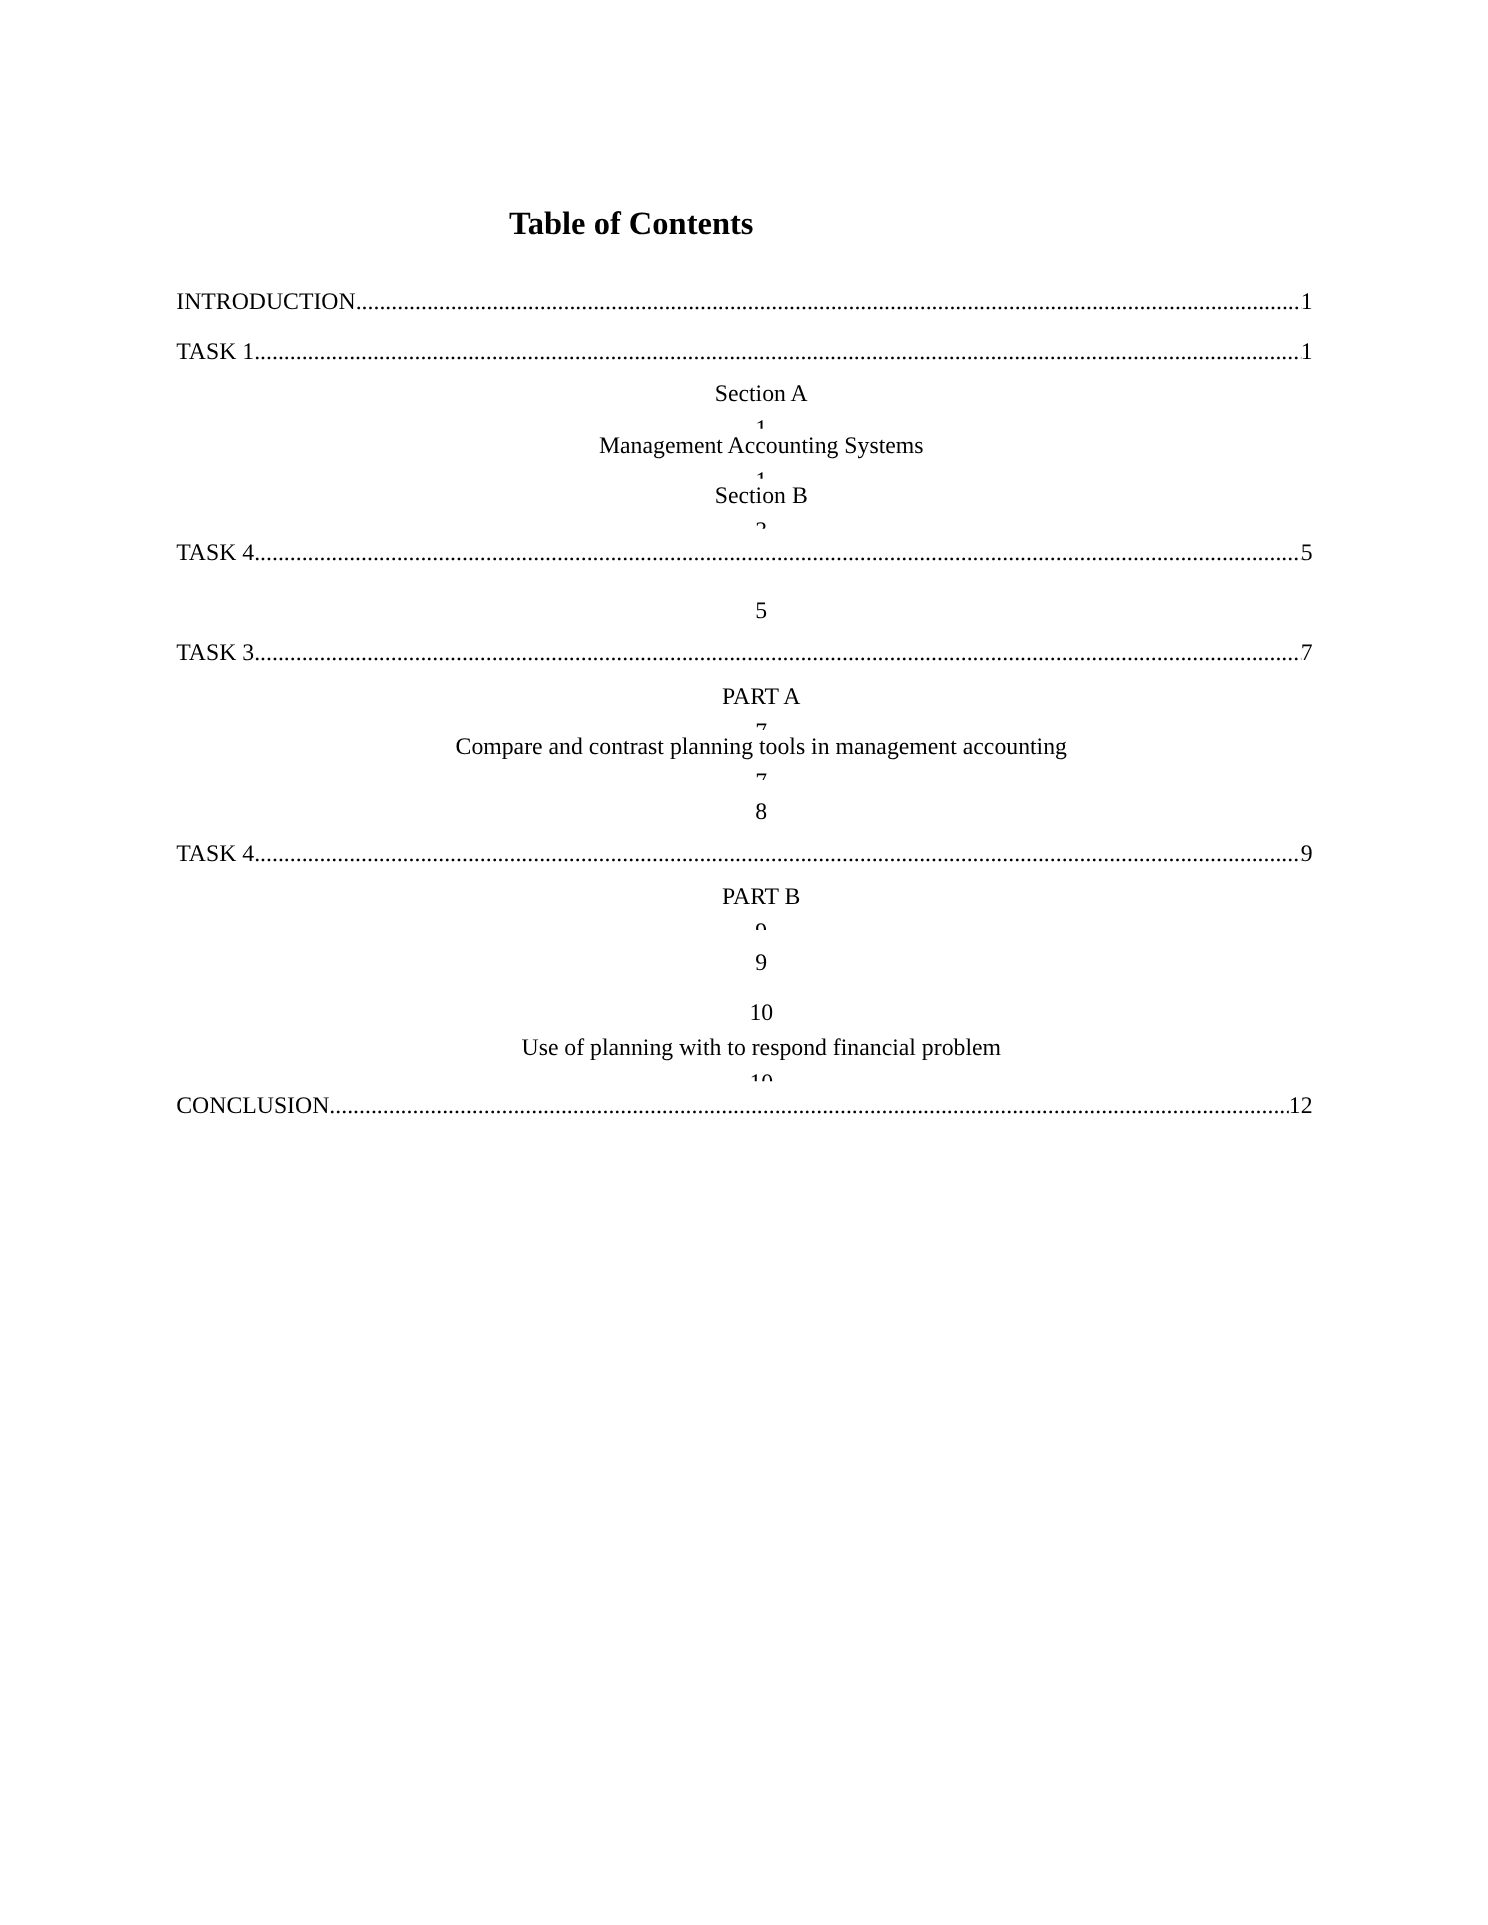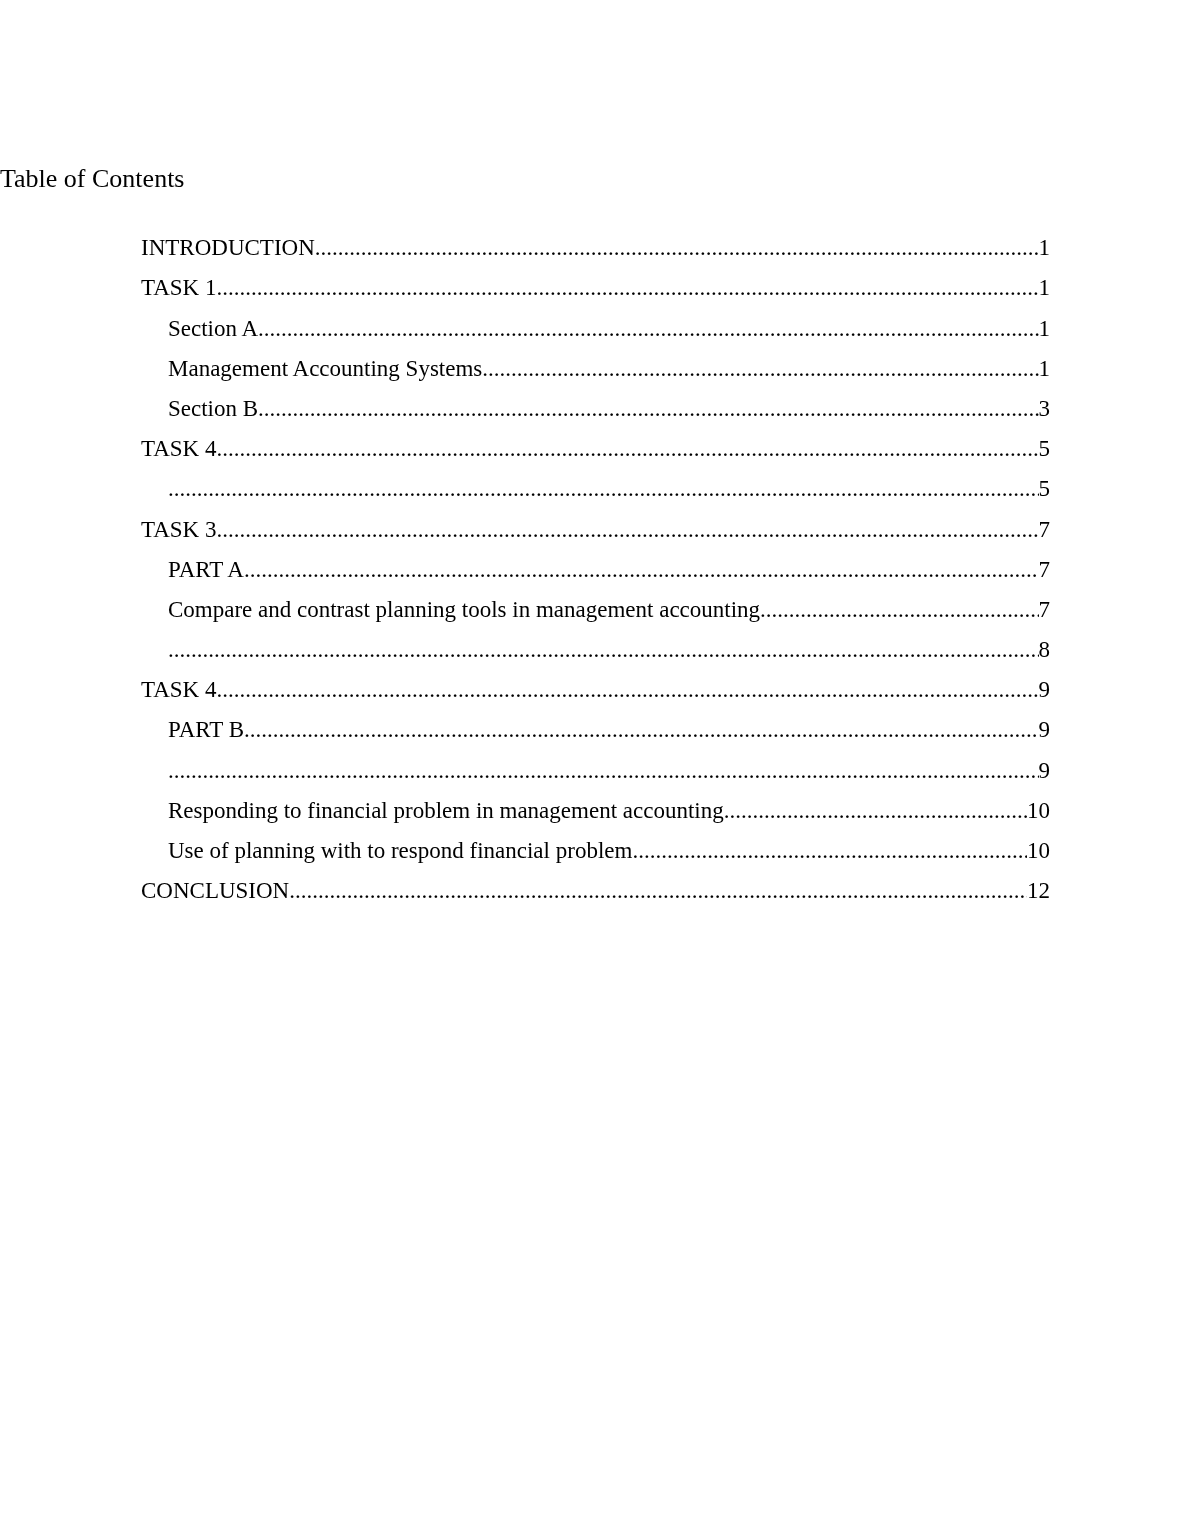--- a/index.html
+++ b/index.html
@@ -1,23 +1,23 @@
 <!DOCTYPE html>
 <html><head>
 <meta charset="utf-8">
 <style>
   html, body { margin: 0; padding: 0; background: #ffffff; }
   body { width: 1190px; height: 1540px; position: relative; overflow: hidden;
          font-family: "Liberation Serif", "DejaVu Serif", serif; color: #000; }
-  .title { position: absolute; top: 161px; left: 0; width: 1010px; text-align: left;
-           font-weight: normal; font-size: 26px; line-height: 36px; margin: 0; }
+  .title { position: absolute; top: 161px; left: 0; width: 1010px; text-align: center;
+           font-weight: bold; font-size: 26px; line-height: 36px; margin: 0; }
   .toc { position: absolute; top: 222px; left: 141px; width: 909px; }
-  .toc-row { display: flex; align-items: flex-end; height: 40.2px; font-size: 23px;
+  .toc-row { display: flex; align-items: center; height: 40.2px; font-size: 19px;
              line-height: 28px; white-space: nowrap; overflow: hidden; }
-  .toc-row.l2 { padding-left: 27px; }
+  .toc-row.l2 { padding-left: 27px; flex-direction: column; }
   .toc-label { flex: none; }
   .toc-dots { flex: 1 1 auto; overflow: hidden; white-space: nowrap; letter-spacing: 0px; }
   .toc-dots::after { content: "................................................................................................................................................................................................................................................"; }
   .toc-page { flex: none; }
 </style>
 </head>
 <body>
 
 <h1 class="title">Table of Contents</h1>
 
@@ -83,21 +83,20 @@
   <div class="toc-row l2">
       <span class="toc-label">PART B</span>
       <span class="toc-dots"></span>
       <span class="toc-page">9</span>
     </div>
   <div class="toc-row l2">
       <span class="toc-dots"></span>
       <span class="toc-page">9</span>
     </div>
   <div class="toc-row l2">
-      <span class="toc-label">Responding to financial problem in management accounting</span>
       <span class="toc-dots"></span>
       <span class="toc-page">10</span>
     </div>
   <div class="toc-row l2">
       <span class="toc-label">Use of planning with to respond financial problem</span>
       <span class="toc-dots"></span>
       <span class="toc-page">10</span>
     </div>
   <div class="toc-row l1">
       <span class="toc-label">CONCLUSION</span>

